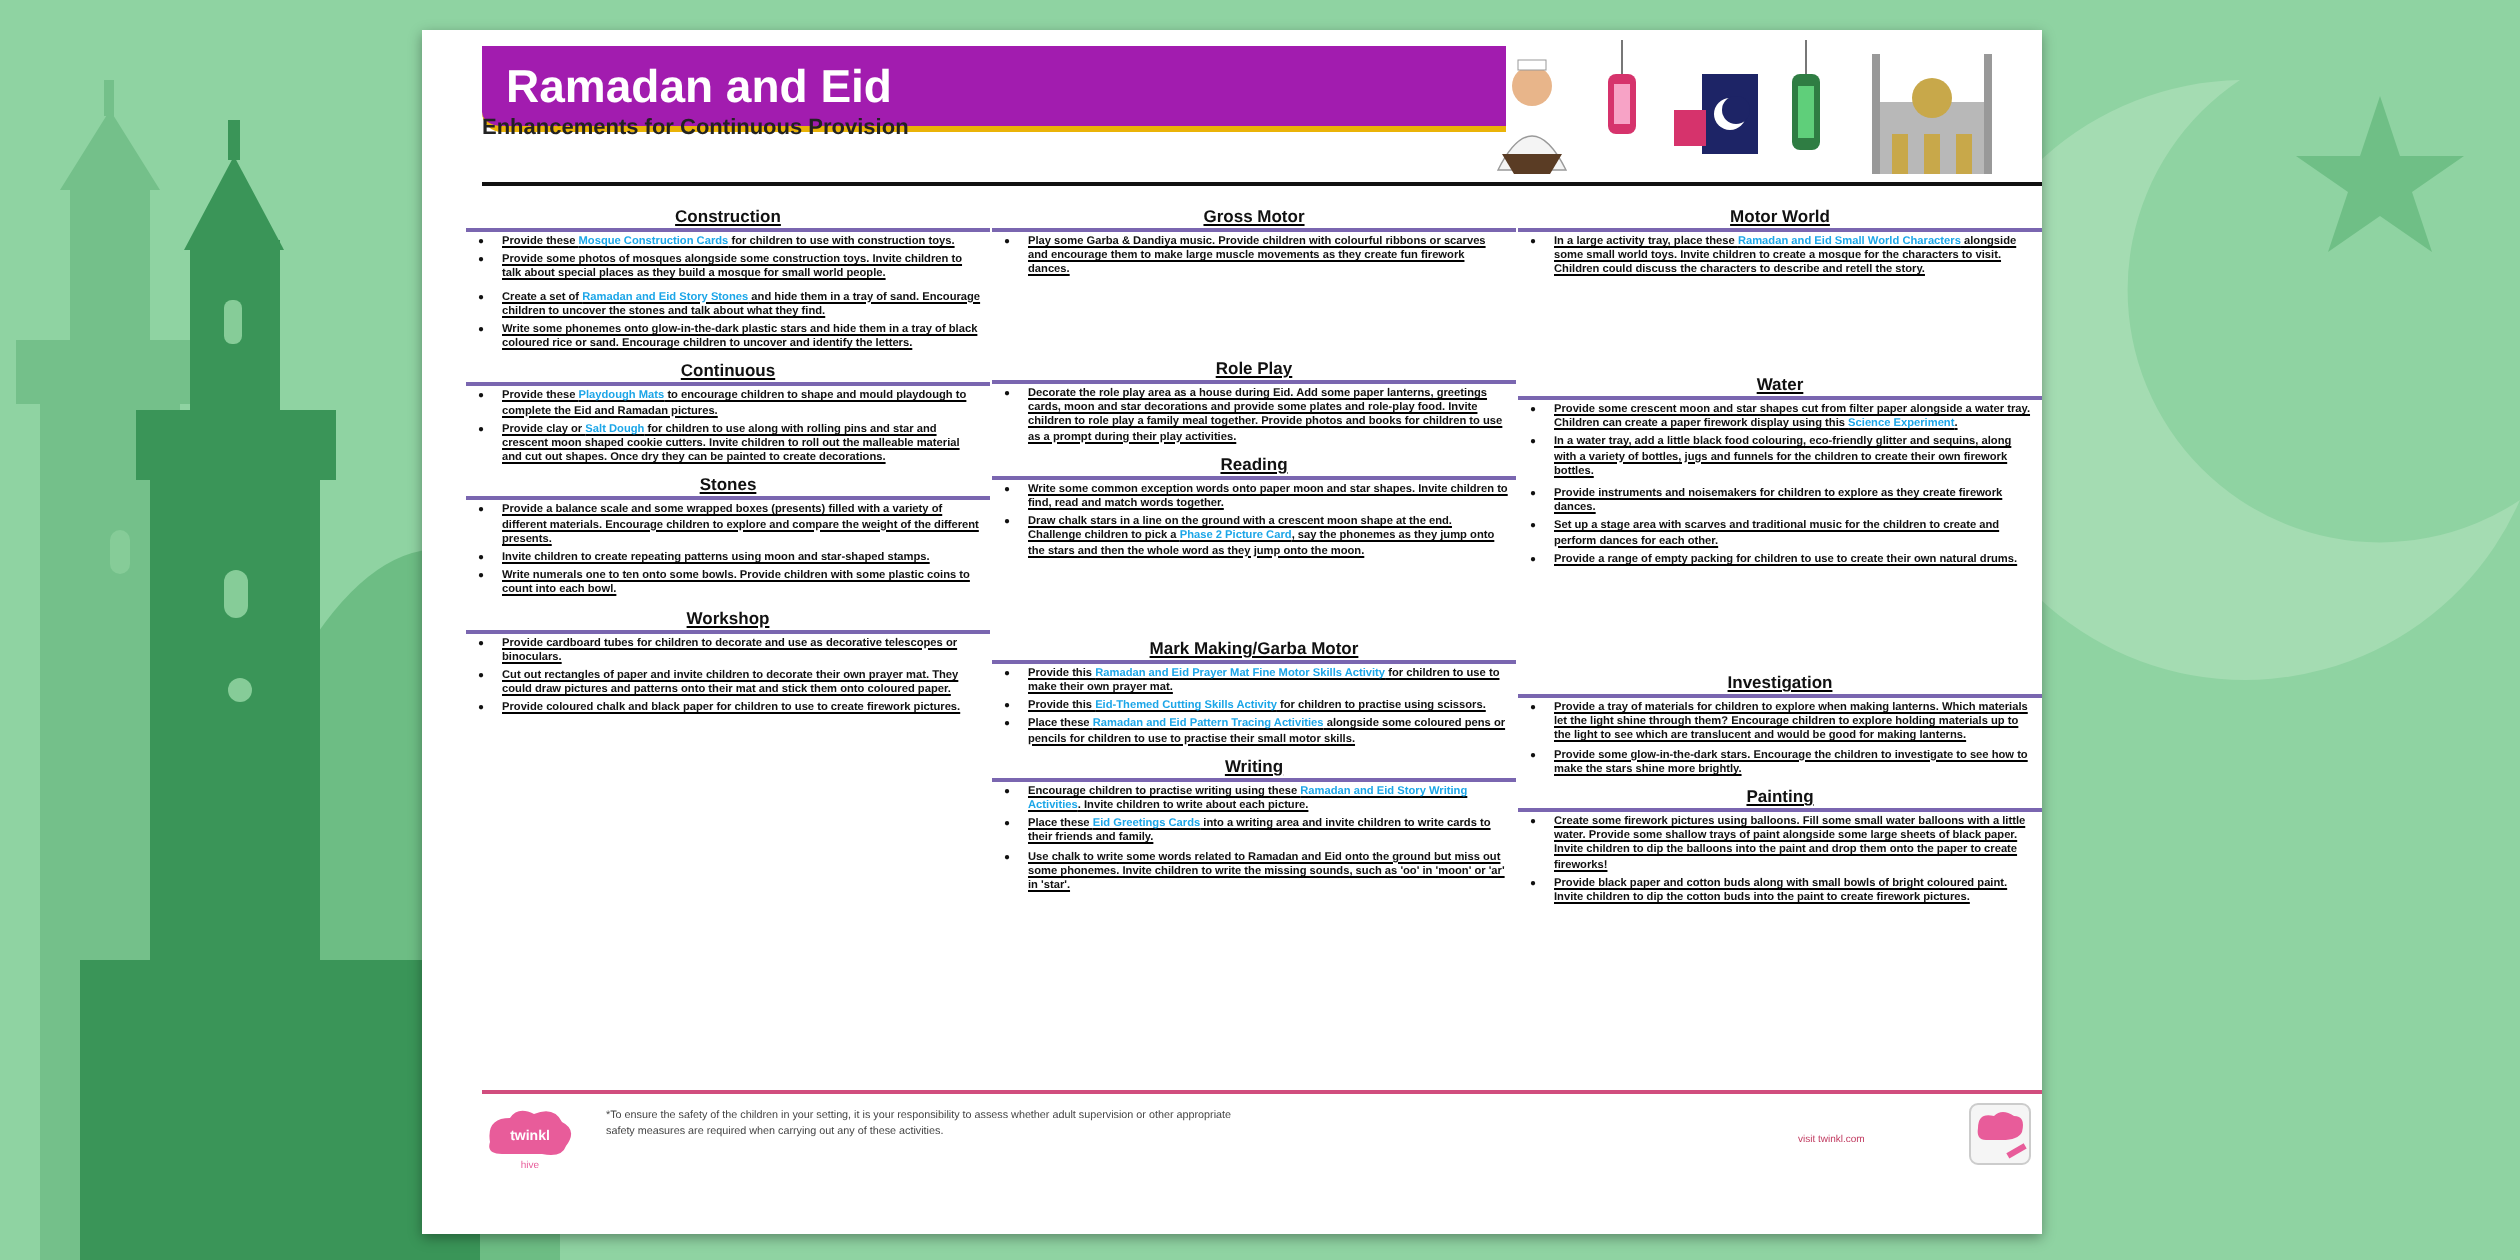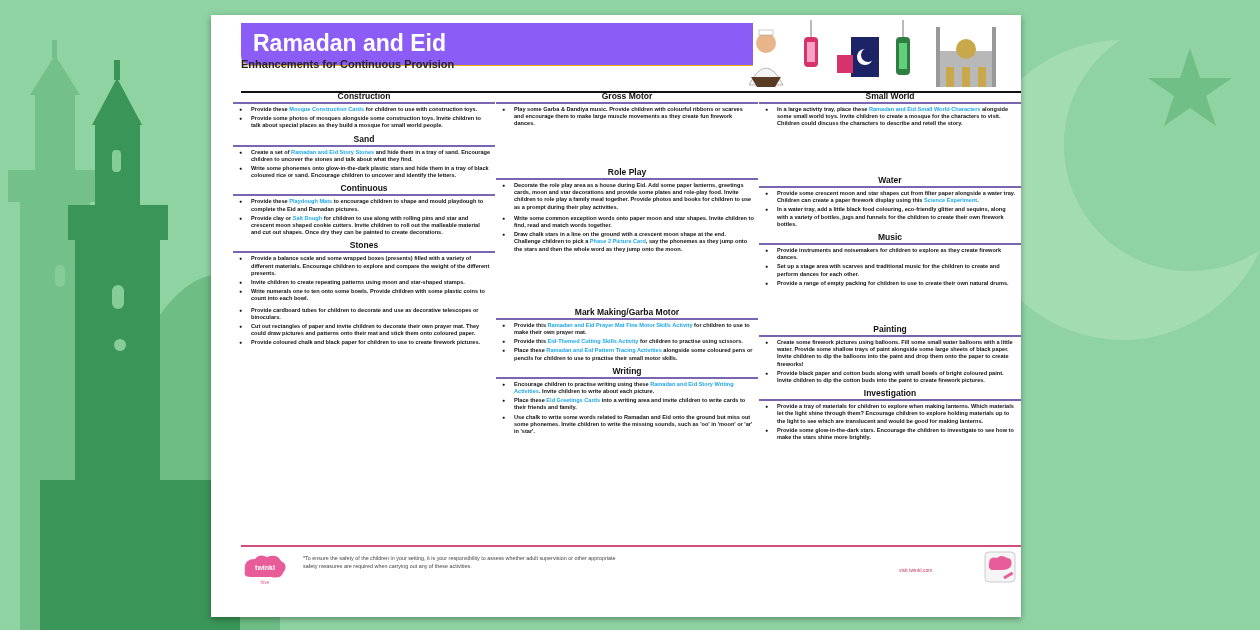--- a/index.html
+++ b/index.html
@@ -8,36 +8,36 @@
 
   .bg-layer { position: absolute; inset: 0; overflow: hidden; }
   .bg-svg { position: absolute; left: 0; top: 0; }
 
   .sheet {
     position: absolute; left: 211px; top: 15px; width: 810px; height: 602px;
     background: #ffffff; box-shadow: 0 2px 6px rgba(0,0,0,0.35);
   }
   .title-bar {
     position: absolute; left: 30px; top: 8px; width: 512px; height: 43px;
-    background: #8b5cf6; border-radius: 0 0 0 10px;
-    border-bottom: 1px solid #eab308;
+    background: #a21caf; border-radius: 0 0 0 10px;
+    border-bottom: 3px solid #eab308;
   }
   .title-bar h1 {
     color: #fff; font-size: 23px; font-weight: bold; line-height: 40px; padding-left: 12px;
     font-family: "Liberation Sans", sans-serif;
   }
   .subtitle {
     position: absolute; left: 30px; top: 43px; font-size: 11px; font-weight: bold; color: #222;
   }
   .header-rule { position: absolute; left: 30px; top: 76px; width: 780px; height: 2px; background: #111; }
   .header-icons { position: absolute; left: 530px; top: 0px; width: 280px; height: 76px; }
 
   .grid {
-    position: absolute; left: 22px; top: 76px; width: 788px; height: 440px;
-    display: grid; grid-template-columns: 1fr 1fr 1fr; column-gap: 1px;
+    position: absolute; left: 22px; top: 88px; width: 788px; height: 440px;
+    display: grid; grid-template-columns: 1fr 1fr 1fr; column-gap: 1px; text-decoration: underline;
   }
   .col { display: flex; flex-direction: column; }
   .section { margin-bottom: 2px; }
   .section h3 {
     text-align: center; font-size: 8.5px; font-weight: bold; color: #111;
     border-bottom: 2px solid #7a66b0; padding-bottom: 1px; margin-bottom: 2px;
   }
   .section ul { list-style: none; }
   .section li {
     position: relative; font-size: 5.6px; line-height: 7.2px; font-weight: bold;
@@ -138,21 +138,20 @@
 
     <div class="col">
       <div class="section">
         <h3>Construction</h3>
         <ul>
           <li><span>Provide these </span><span class="link">Mosque Construction Cards</span><span> for children to use with construction toys.</span></li>
           <li><span>Provide some photos of mosques alongside some construction toys. Invite children to talk about special places as they build a mosque for small world people.</span></li>
         </ul>
       </div>
       <div class="section">
-        <h3>Sand</h3>
         <ul>
           <li><span>Create a set of </span><span class="link">Ramadan and Eid Story Stones</span><span> and hide them in a tray of sand. Encourage children to uncover the stones and talk about what they find.</span></li>
           <li><span>Write some phonemes onto glow-in-the-dark plastic stars and hide them in a tray of black coloured rice or sand. Encourage children to uncover and identify the letters.</span></li>
         </ul>
       </div>
       <div class="section">
         <h3>Continuous</h3>
         <ul>
           <li><span>Provide these </span><span class="link">Playdough Mats</span><span> to encourage children to shape and mould playdough to complete the Eid and Ramadan pictures.</span></li>
           <li><span>Provide clay or </span><span class="link">Salt Dough</span><span> for children to use along with rolling pins and star and crescent moon shaped cookie cutters. Invite children to roll out the malleable material and cut out shapes. Once dry they can be painted to create decorations.</span></li>
@@ -160,20 +159,21 @@
       </div>
       <div class="section">
         <h3>Stones</h3>
         <ul>
           <li><span>Provide a balance scale and some wrapped boxes (presents) filled with a variety of different materials. Encourage children to explore and compare the weight of the different presents.</span></li>
           <li><span>Invite children to create repeating patterns using moon and star-shaped stamps.</span></li>
           <li><span>Write numerals one to ten onto some bowls. Provide children with some plastic coins to count into each bowl.</span></li>
         </ul>
       </div>
       <div class="section">
+        <h3>Workshop</h3>
         <ul>
           <li><span>Provide cardboard tubes for children to decorate and use as decorative telescopes or binoculars.</span></li>
           <li><span>Cut out rectangles of paper and invite children to decorate their own prayer mat. They could draw pictures and patterns onto their mat and stick them onto coloured paper.</span></li>
           <li><span>Provide coloured chalk and black paper for children to use to create firework pictures.</span></li>
         </ul>
       </div>
     </div>
 
     <div class="col">
       <div class="section" style="min-height:74px">
@@ -182,20 +182,21 @@
           <li><span>Play some Garba &amp; Dandiya music. Provide children with colourful ribbons or scarves and encourage them to make large muscle movements as they create fun firework dances.</span></li>
         </ul>
       </div>
       <div class="section">
         <h3>Role Play</h3>
         <ul>
           <li><span>Decorate the role play area as a house during Eid. Add some paper lanterns, greetings cards, moon and star decorations and provide some plates and role-play food. Invite children to role play a family meal together. Provide photos and books for children to use as a prompt during their play activities.</span></li>
         </ul>
       </div>
       <div class="section" style="min-height:90px">
+        <h3>Reading</h3>
         <ul>
           <li><span>Write some common exception words onto paper moon and star shapes. Invite children to find, read and match words together.</span></li>
           <li><span>Draw chalk stars in a line on the ground with a crescent moon shape at the end. Challenge children to pick a </span><span class="link">Phase 2 Picture Card</span><span>, say the phonemes as they jump onto the stars and then the whole word as they jump onto the moon.</span></li>
         </ul>
       </div>
       <div class="section">
         <h3>Mark Making/Garba Motor</h3>
         <ul>
           <li><span>Provide this </span><span class="link">Ramadan and Eid Prayer Mat Fine Motor Skills Activity</span><span> for children to use to make their own prayer mat.</span></li>
           <li><span>Provide this </span><span class="link">Eid-Themed Cutting Skills Activity</span><span> for children to practise using scissors.</span></li>
@@ -207,52 +208,51 @@
         <ul>
           <li><span>Encourage children to practise writing using these </span><span class="link">Ramadan and Eid Story Writing Activities</span><span>. Invite children to write about each picture.</span></li>
           <li><span>Place these </span><span class="link">Eid Greetings Cards</span><span> into a writing area and invite children to write cards to their friends and family.</span></li>
           <li><span>Use chalk to write some words related to Ramadan and Eid onto the ground but miss out some phonemes. Invite children to write the missing sounds, such as 'oo' in 'moon' or 'ar' in 'star'.</span></li>
         </ul>
       </div>
     </div>
 
     <div class="col">
       <div class="section" style="min-height:82px">
-        <h3>Small World</h3>
+        <h3>Motor World</h3>
         <ul>
           <li><span>In a large activity tray, place these </span><span class="link">Ramadan and Eid Small World Characters</span><span> alongside some small world toys. Invite children to create a mosque for the characters to visit. Children could discuss the characters to describe and retell the story.</span></li>
         </ul>
       </div>
       <div class="section">
         <h3>Water</h3>
         <ul>
           <li><span>Provide some crescent moon and star shapes cut from filter paper alongside a water tray. Children can create a paper firework display using this </span><span class="link">Science Experiment</span><span>.</span></li>
           <li><span>In a water tray, add a little black food colouring, eco-friendly glitter and sequins, along with a variety of bottles, jugs and funnels for the children to create their own firework bottles.</span></li>
         </ul>
       </div>
       <div class="section" style="min-height:90px">
-        <h3>Music</h3>
         <ul>
           <li><span>Provide instruments and noisemakers for children to explore as they create firework dances.</span></li>
           <li><span>Set up a stage area with scarves and traditional music for the children to create and perform dances for each other.</span></li>
           <li><span>Provide a range of empty packing for children to use to create their own natural drums.</span></li>
         </ul>
       </div>
       <div class="section">
+        <h3>Investigation</h3>
+        <ul>
+          <li><span>Provide a tray of materials for children to explore when making lanterns. Which materials let the light shine through them? Encourage children to explore holding materials up to the light to see which are translucent and would be good for making lanterns.</span></li>
+          <li><span>Provide some glow-in-the-dark stars. Encourage the children to investigate to see how to make the stars shine more brightly.</span></li>
+        </ul>
+      </div>
+      <div class="section">
         <h3>Painting</h3>
         <ul>
           <li><span>Create some firework pictures using balloons. Fill some small water balloons with a little water. Provide some shallow trays of paint alongside some large sheets of black paper. Invite children to dip the balloons into the paint and drop them onto the paper to create fireworks!</span></li>
           <li><span>Provide black paper and cotton buds along with small bowls of bright coloured paint. Invite children to dip the cotton buds into the paint to create firework pictures.</span></li>
-        </ul>
-      </div>
-      <div class="section">
-        <h3>Investigation</h3>
-        <ul>
-          <li><span>Provide a tray of materials for children to explore when making lanterns. Which materials let the light shine through them? Encourage children to explore holding materials up to the light to see which are translucent and would be good for making lanterns.</span></li>
-          <li><span>Provide some glow-in-the-dark stars. Encourage the children to investigate to see how to make the stars shine more brightly.</span></li>
         </ul>
       </div>
     </div>
   </div>
 
   <div class="footer-rule"></div>
 
   <svg class="logo-left" viewBox="0 0 48 36">
     <path d="M4 20 Q2 8 14 8 Q18 2 26 6 Q36 2 40 10 Q48 14 42 22 Q40 28 30 26 L10 26 Q2 26 4 20 Z" fill="#e85c9a"></path>
     <text x="24" y="19" font-size="7" fill="#fff" text-anchor="middle" font-family="Liberation Sans, sans-serif" font-weight="bold">twinkl</text>

